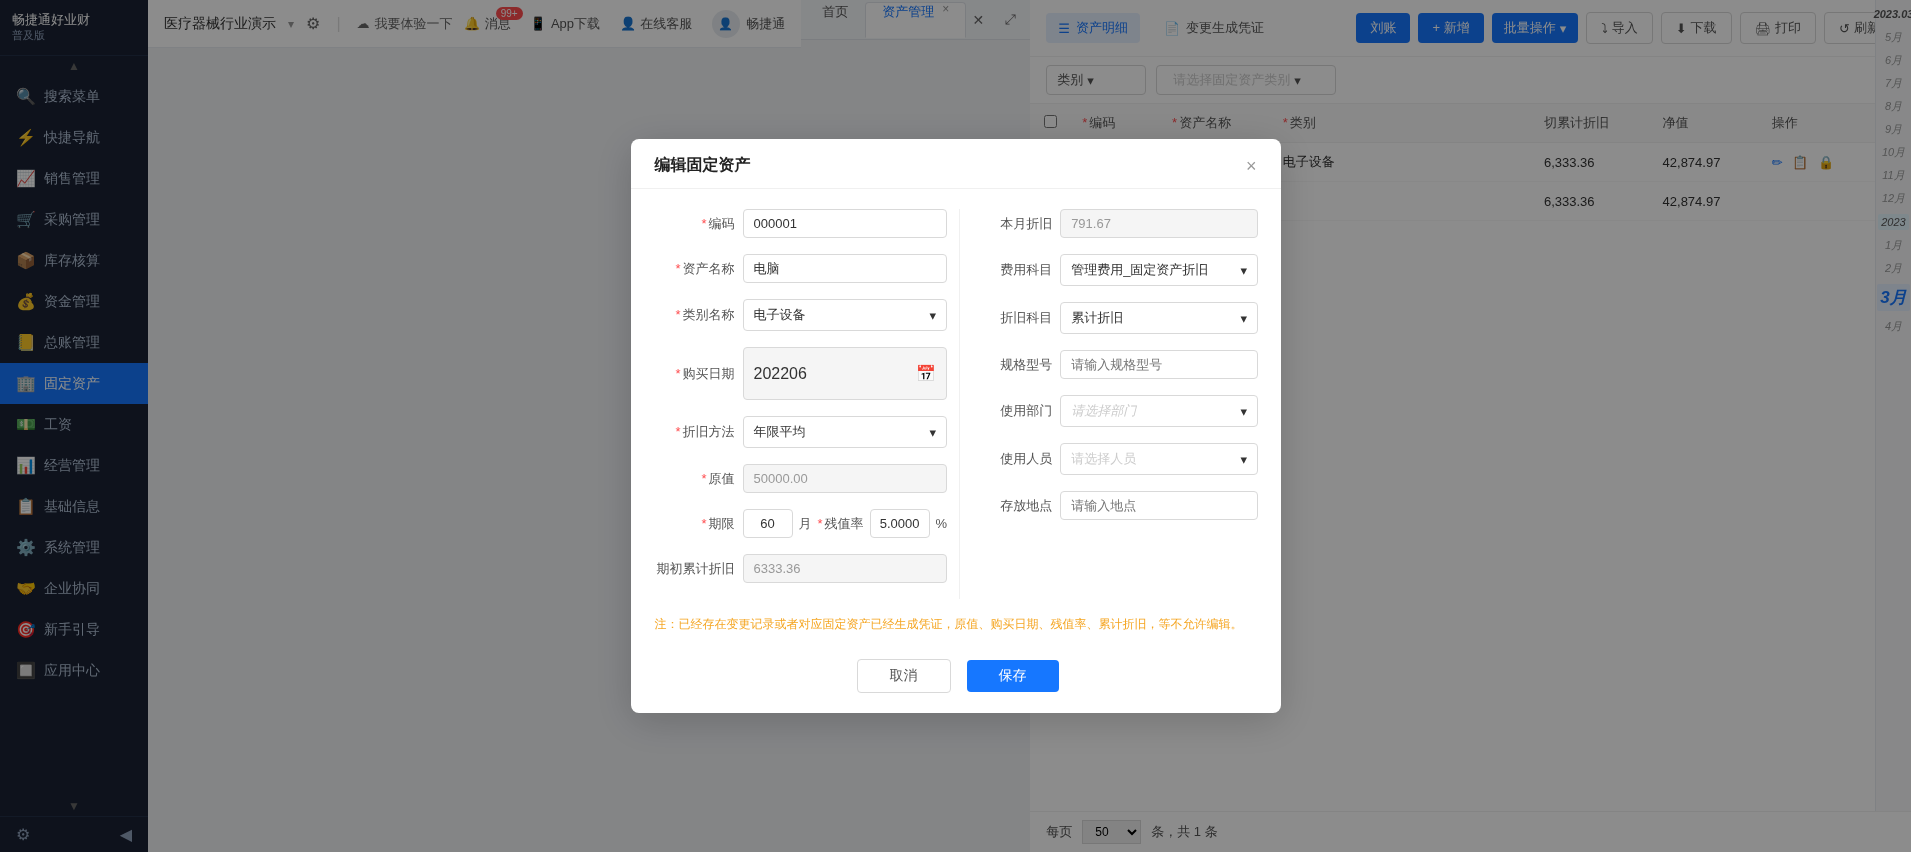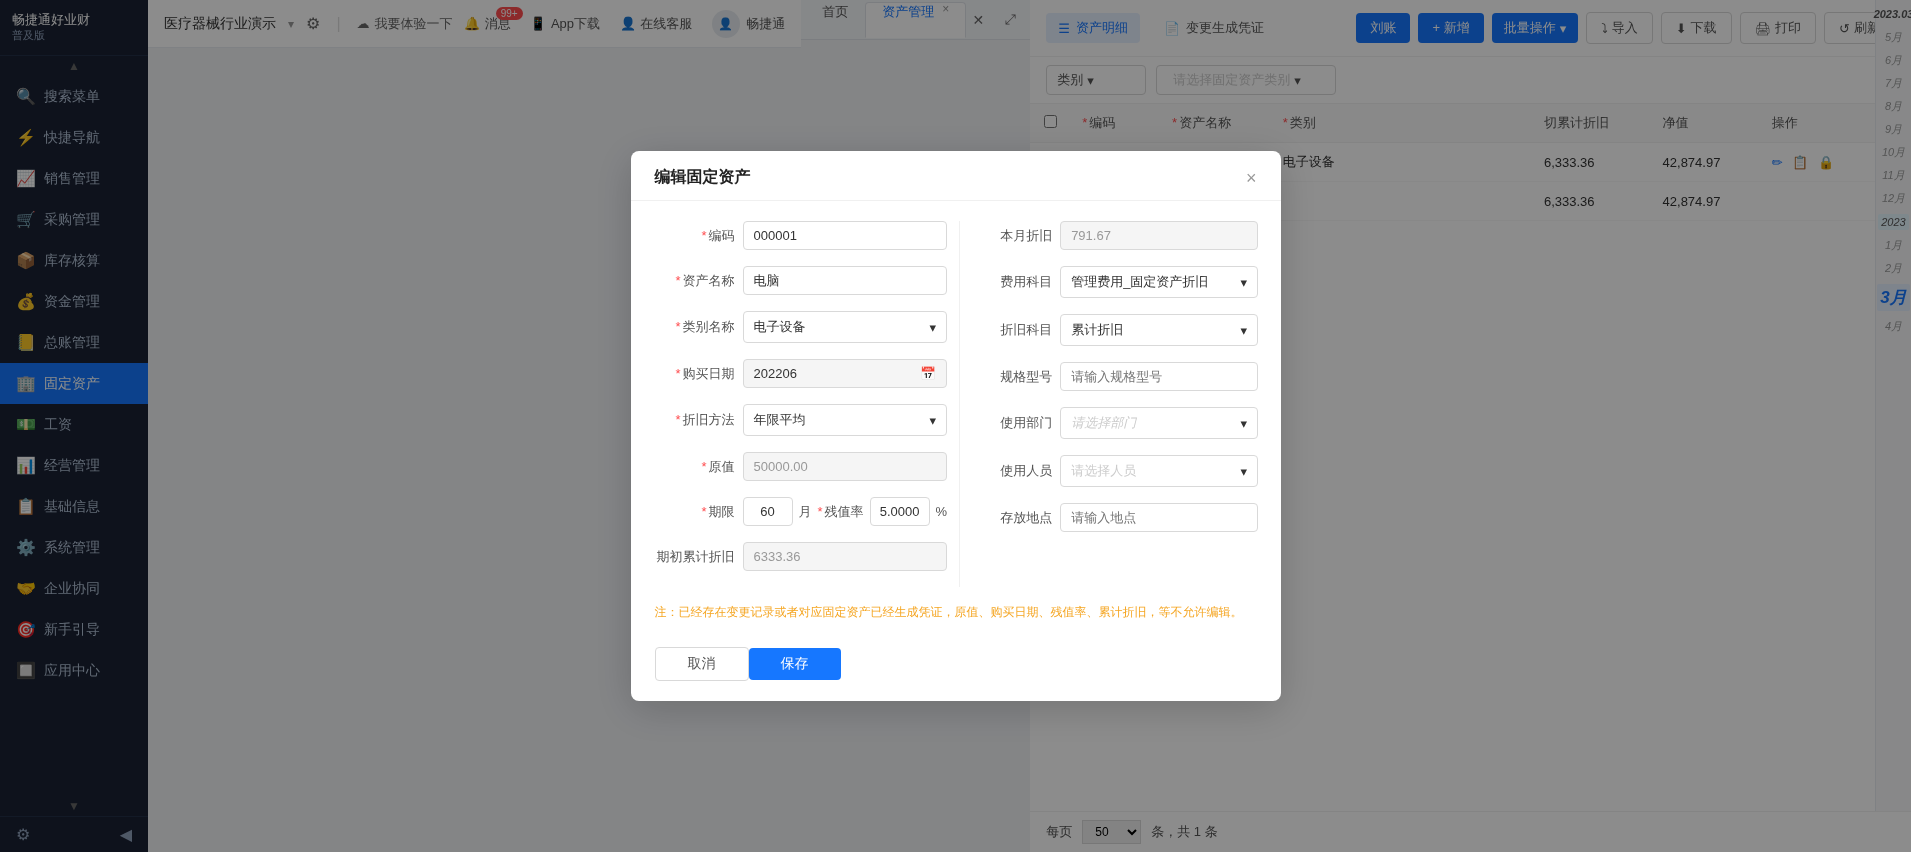--- a/index.html
+++ b/index.html
@@ -466,22 +466,22 @@
       background: #fff;
       display: flex;
       align-items: center;
       justify-content: space-between;
       cursor: pointer;
     }
     .form-input-date {
       flex: 1;
       border: 1px solid #d9d9d9;
       border-radius: 4px;
-      padding: 6px 10px;
-      font-size: 13px;
+      padding: 16px 10px;
+      font-size: 16px;
       color: #333;
       background: #f5f5f5;
       display: flex;
       align-items: center;
       justify-content: space-between;
     }
     .period-row {
       display: flex;
       align-items: center;
       gap: 6px;
@@ -510,22 +510,23 @@
     }
     .modal-note {
       font-size: 12px;
       color: #f5a623;
       padding: 8px 24px 12px 24px;
       line-height: 1.6;
     }
     .modal-footer {
       display: flex;
       align-items: center;
-      justify-content: flex-start;
+      justify-content: center;
       padding: 12px 20px 20px 24px;
+      gap: 16px;
     }
     .btn-cancel {
       background: #fff;
       border: 1px solid #d9d9d9;
       border-radius: 4px;
       padding: 7px 32px;
       font-size: 14px;
       color: #555;
       cursor: pointer;
     }

